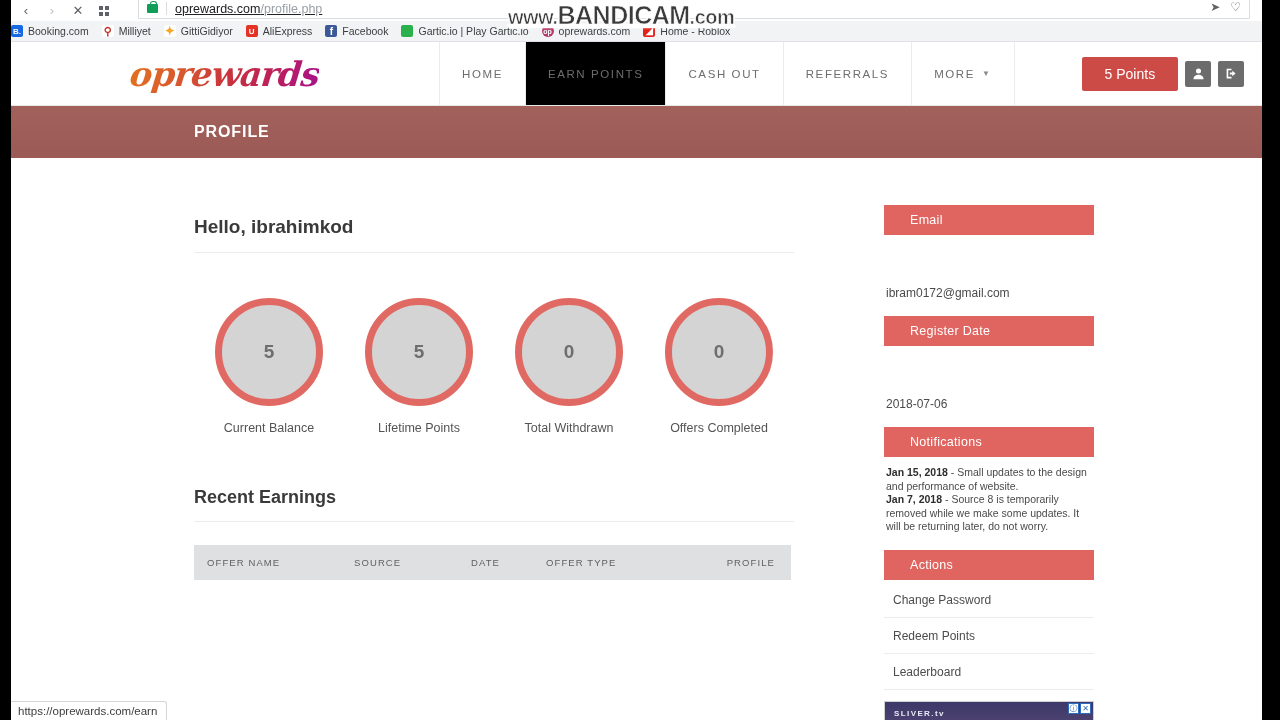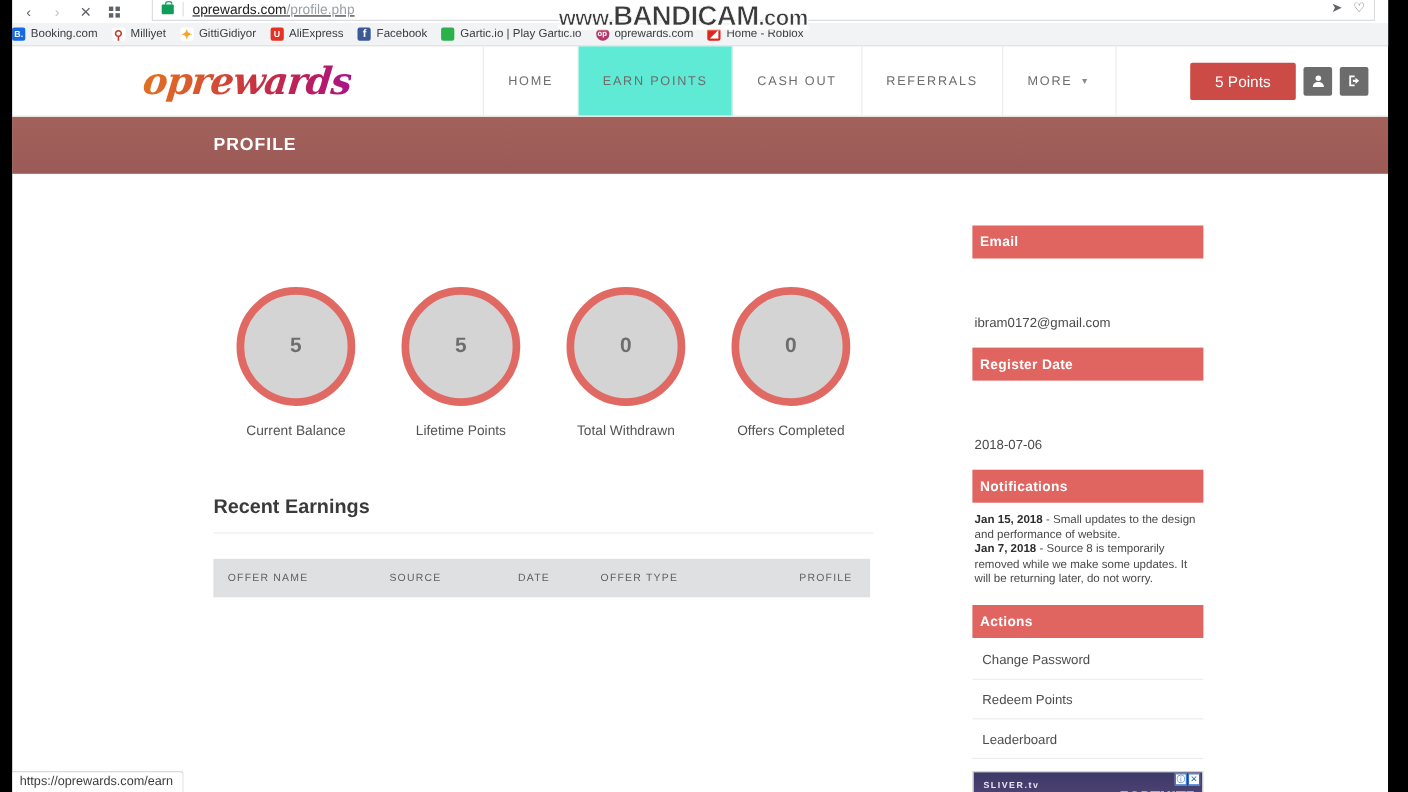--- a/index.html
+++ b/index.html
@@ -104,21 +104,21 @@
     -webkit-background-clip: text; background-clip: text;
     -webkit-text-fill-color: transparent; color: transparent;
     transform: skewX(-6deg);
   }
   .nav-item {
     display: flex; align-items: center; justify-content: center;
     padding: 0 22px; font-size: 11.5px; letter-spacing: 1.6px;
     color: #6d6d6d; border-right: 1px solid #ececec;
     white-space: nowrap;
   }
-  .nav-item.active { background: #5eead4; }
+  .nav-item.active { background: #000000; }
   .caret { display: inline-block; margin-left: 7px; font-size: 8px; color: #8a8a8a; }
   #header-right {
     flex: 1; display: flex; align-items: center; justify-content: flex-start;
     padding-left: 48px; gap: 7px;
   }
   #points-btn {
     background: #cc4b47; color: #ffffff; font-size: 14px; font-weight: normal;
     padding: 9px 23px; border-radius: 2px; white-space: nowrap; margin-left: 19px;
   }
   .sq-btn {
@@ -170,22 +170,22 @@
   }
   .th.c0 { width: 160px; padding-left: 13px; }
   .th.c1 { width: 117px; }
   .th.c2 { width: 75px; }
   .th.c3 { width: 170px; }
   .th.c4 { flex: 1; text-align: right; padding-right: 16px; }
 
   
   #sidebar { position: absolute; left: 873px; top: 47px; width: 210px; }
   .panel-head {
-    background: #e0645f; color: #fff; font-size: 12.5px; font-weight: bold;
-    padding: 8px 7px; letter-spacing: 0.3px;
+    background: #e0645f; color: #fff; font-size: 12.5px; font-weight: normal;
+    padding: 8px 26px; letter-spacing: 0.3px;
   }
   .panel-body { padding: 11px 2px 0 2px; }
   .panel-text { font-size: 12px; color: #4a4a4a; margin-top: 40px; }
   .panel-spacer { height: 16px; }
 
   #notif-body { padding: 9px 2px 0 2px; line-height: 13.5px; }
   .notif { font-size: 10.5px; color: #4a4a4a; }
   .notif b { font-weight: bold; color: #2e2e2e; }
 
   #actions-list { margin-top: 2px; }
@@ -367,20 +367,21 @@
       </div>
     </div>
 
     <div id="profile-banner">
       <span id="profile-banner-title">PROFILE</span>
     </div>
 
     <div id="page-body">
 
       <div id="main-col">
+        <div id="greeting">Hello, ibrahimkod</div>
 
         <div id="stats">
           <div class="stat">
             <div class="stat-circle">
               <span class="stat-value">5</span>
             </div>
             <div class="stat-label">Current Balance</div>
           </div>
           <div class="stat">
             <div class="stat-circle">

